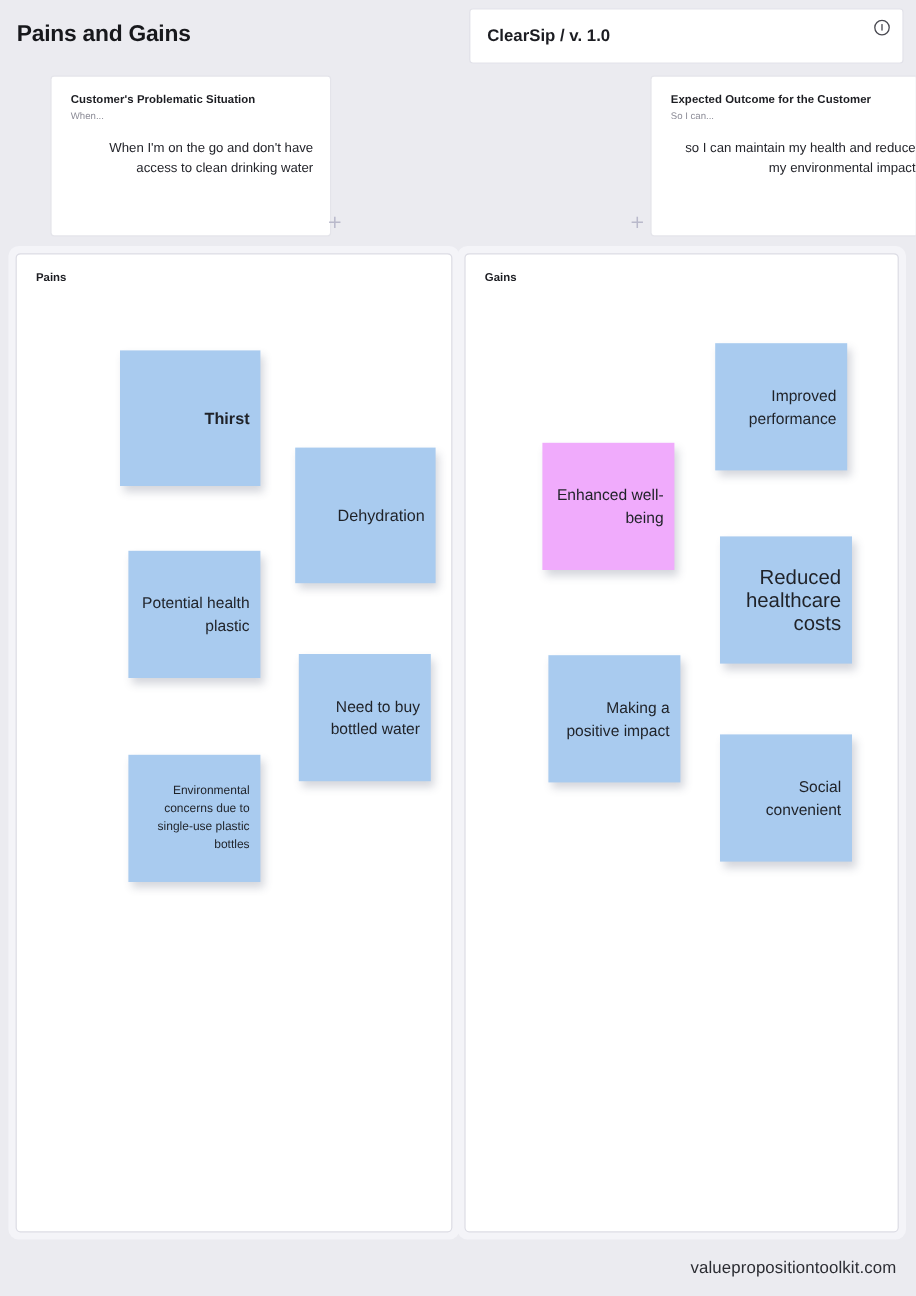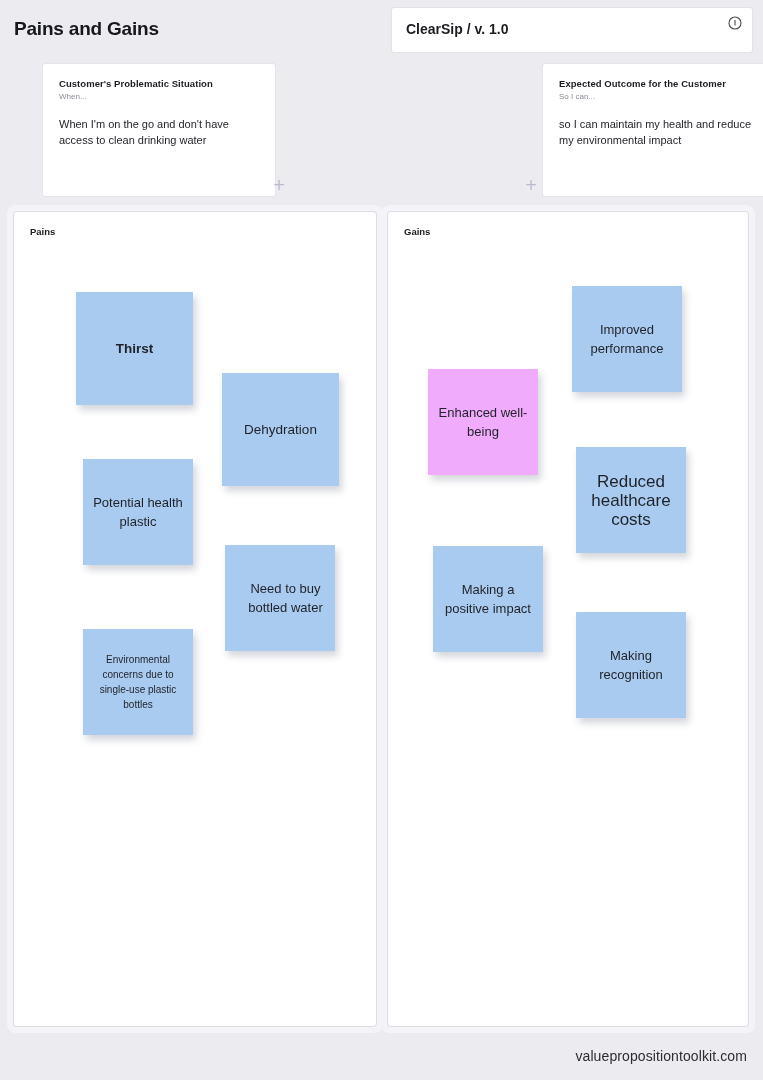--- a/index.html
+++ b/index.html
@@ -94,20 +94,21 @@
     font-size: 8px;
     color: #8b8b96;
   }
   .stmt-body {
     position: absolute;
     left: 16px; top: 52px;
     right: 14px;
     font-size: 11px;
     line-height: 16px;
     color: #24252b;
+    text-align: right;
   }
 
   .plus {
     position: absolute;
     top: 120px;
     width: 14px; height: 14px;
     color: #b9b9cb;
     font-size: 15px;
     line-height: 14px;
     text-align: center;
@@ -137,24 +138,25 @@
     color: #1c1d22;
   }
 
   
   .note {
     position: absolute;
     background: #a9cbef;
     display: flex;
     align-items: center;
     justify-content: center;
-    text-align: center;
+    text-align: right;
     padding: 6px 9px;
     color: #1f2228;
     box-shadow: 3px 5px 7px rgba(60,70,95,0.22);
+    margin-left: 24px;
   }
   .note-text {
     display: block;
     width: 100%;
   }
 
   
   .footer {
     position: absolute;
     right: 16px; bottom: 16px;
@@ -232,20 +234,20 @@
         <div class="note" style="left: 40px; top: 157px; width: 110px; height: 106px; background: #f0abfc;">
           <span class="note-text" style="font-size: 13px; line-height: 19px;">Enhanced well-being</span>
         </div>
         <div class="note" style="left: 188px; top: 235px; width: 110px; height: 106px; background: rgb(169, 203, 239);">
           <span class="note-text" style="font-size: 17px; line-height: 19px;">Reduced healthcare costs</span>
         </div>
         <div class="note" style="left: 45px; top: 334px; width: 110px; height: 106px; background: rgb(169, 203, 239);">
           <span class="note-text" style="font-size: 13px; line-height: 19px;">Making a positive impact</span>
         </div>
         <div class="note" style="left: 188px; top: 400px; width: 110px; height: 106px; background: rgb(169, 203, 239);">
-          <span class="note-text" style="font-size: 13px; line-height: 19px;">Making recognition</span>
+          <span class="note-text" style="font-size: 13px; line-height: 19px;">Social convenient</span>
         </div>
       </div>
   </div>
 
   <div class="footer">valuepropositiontoolkit.com</div>
 
 </div>
 
 </body></html>

